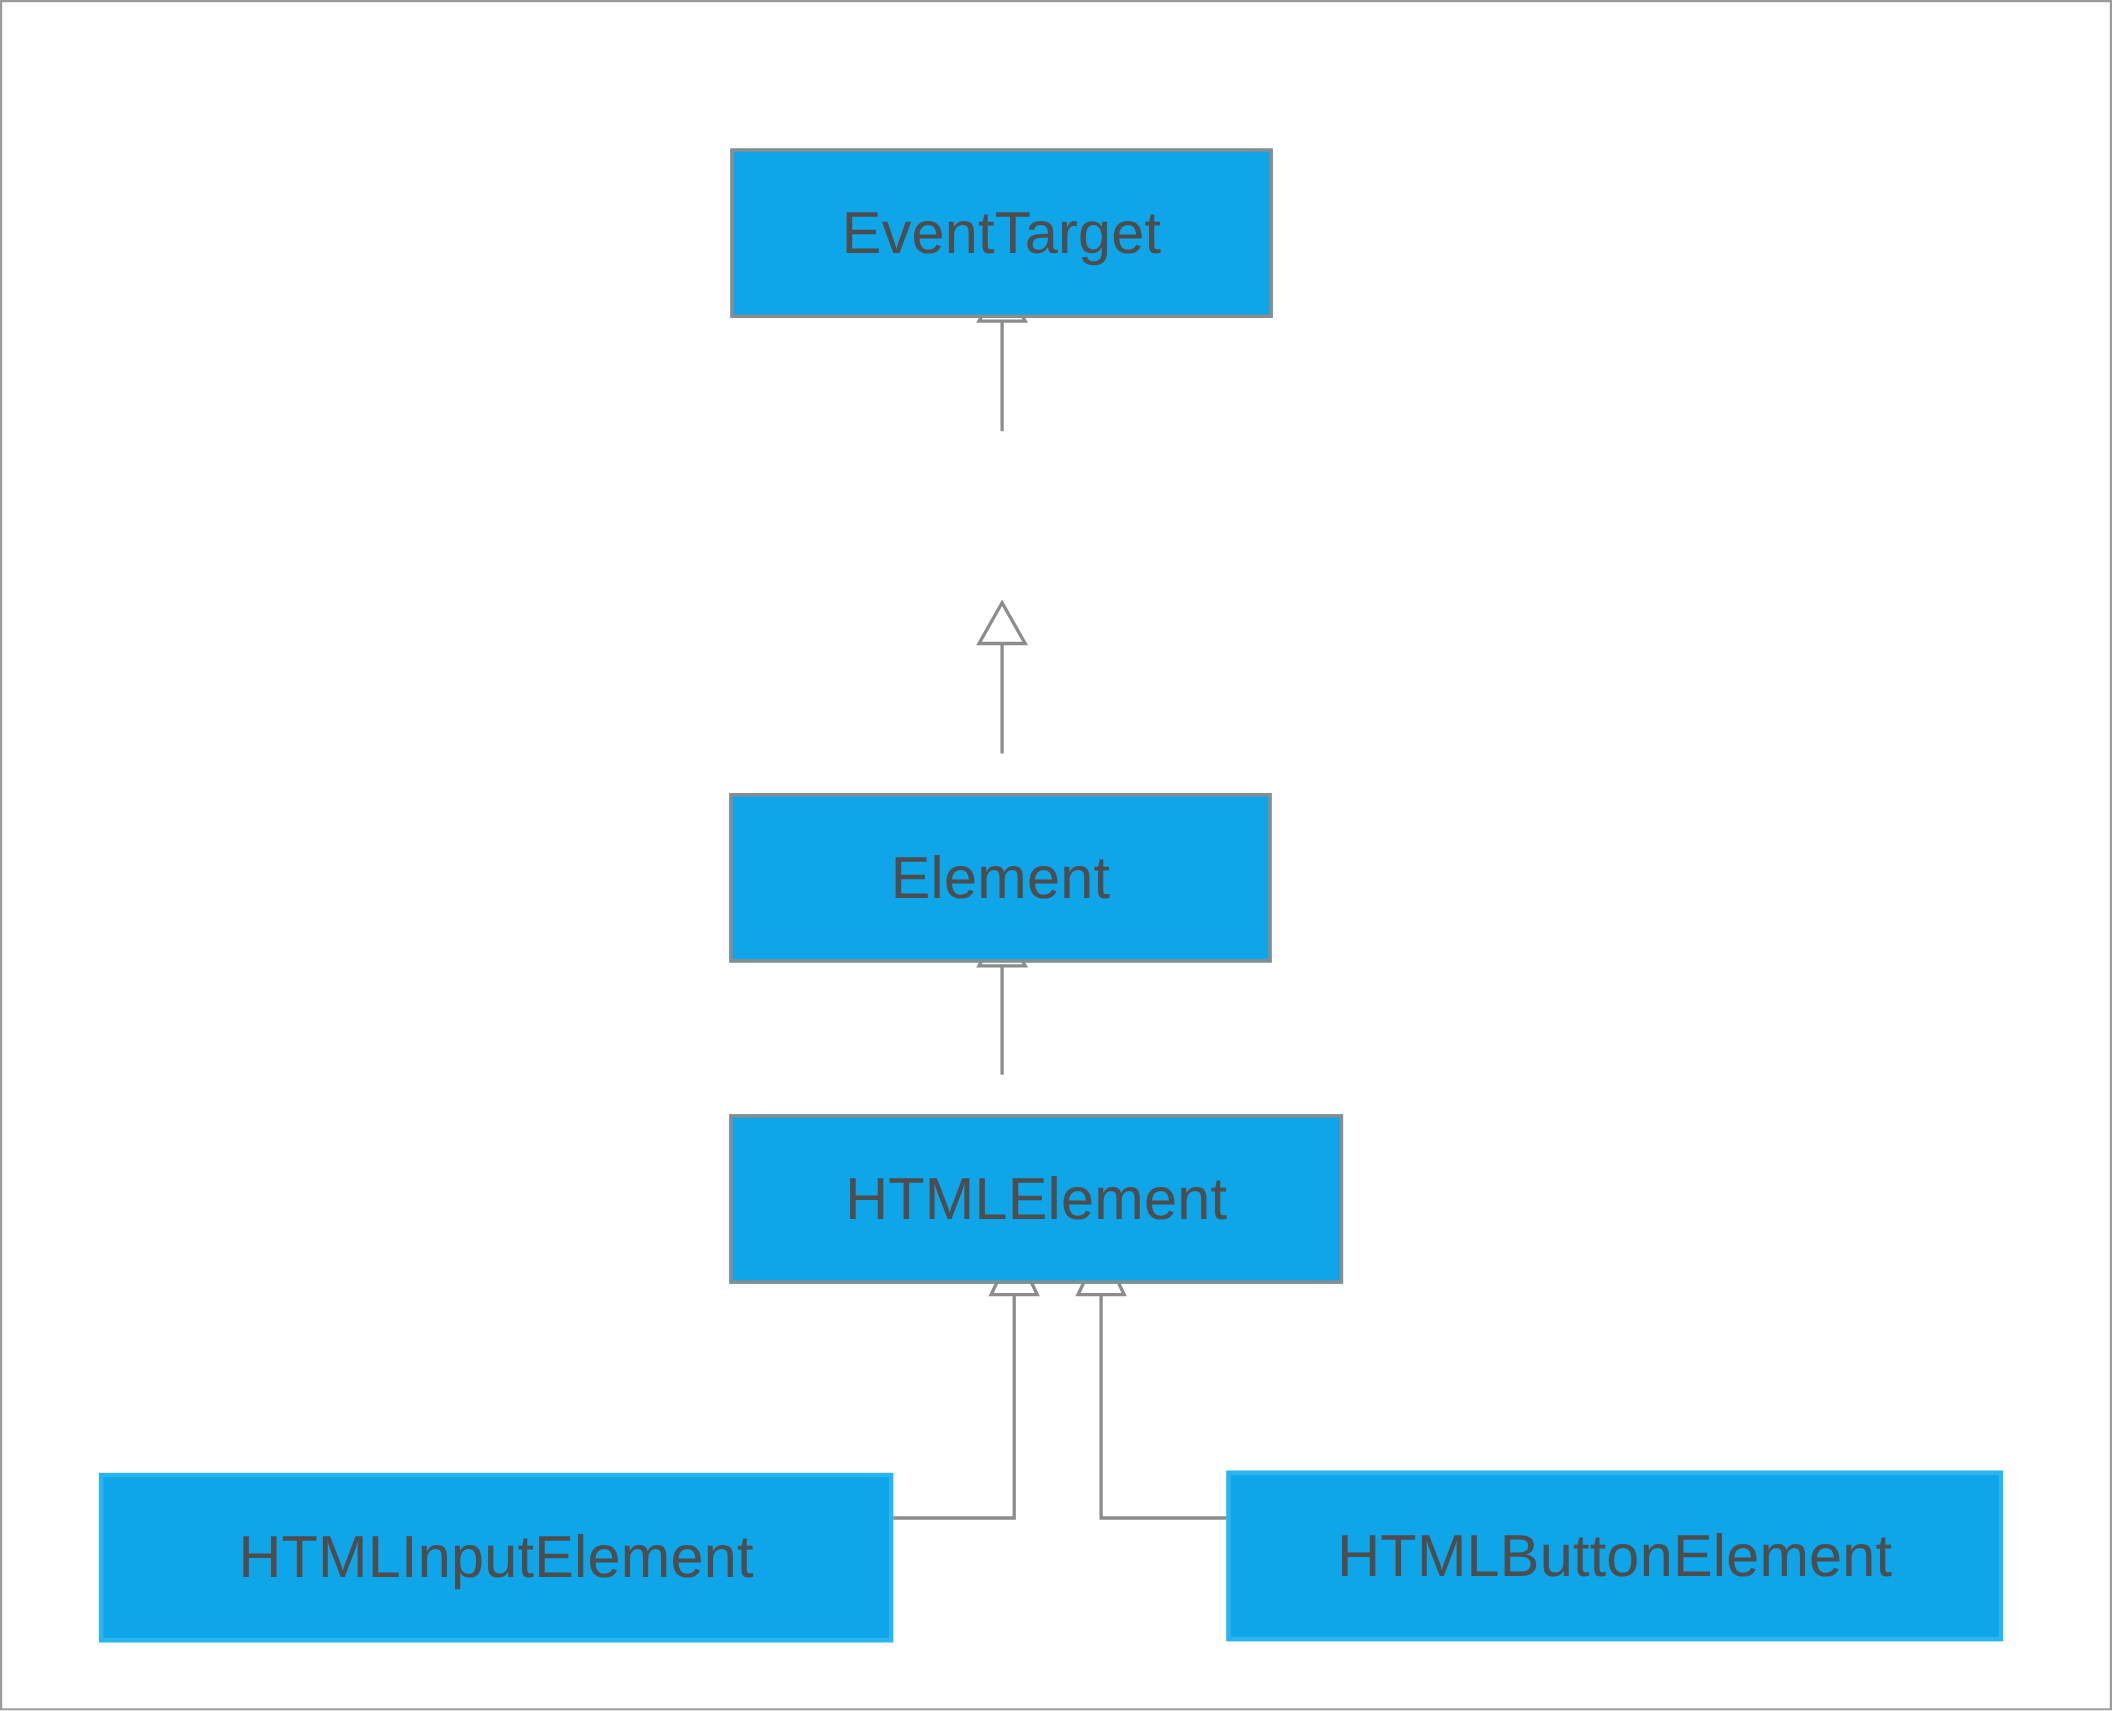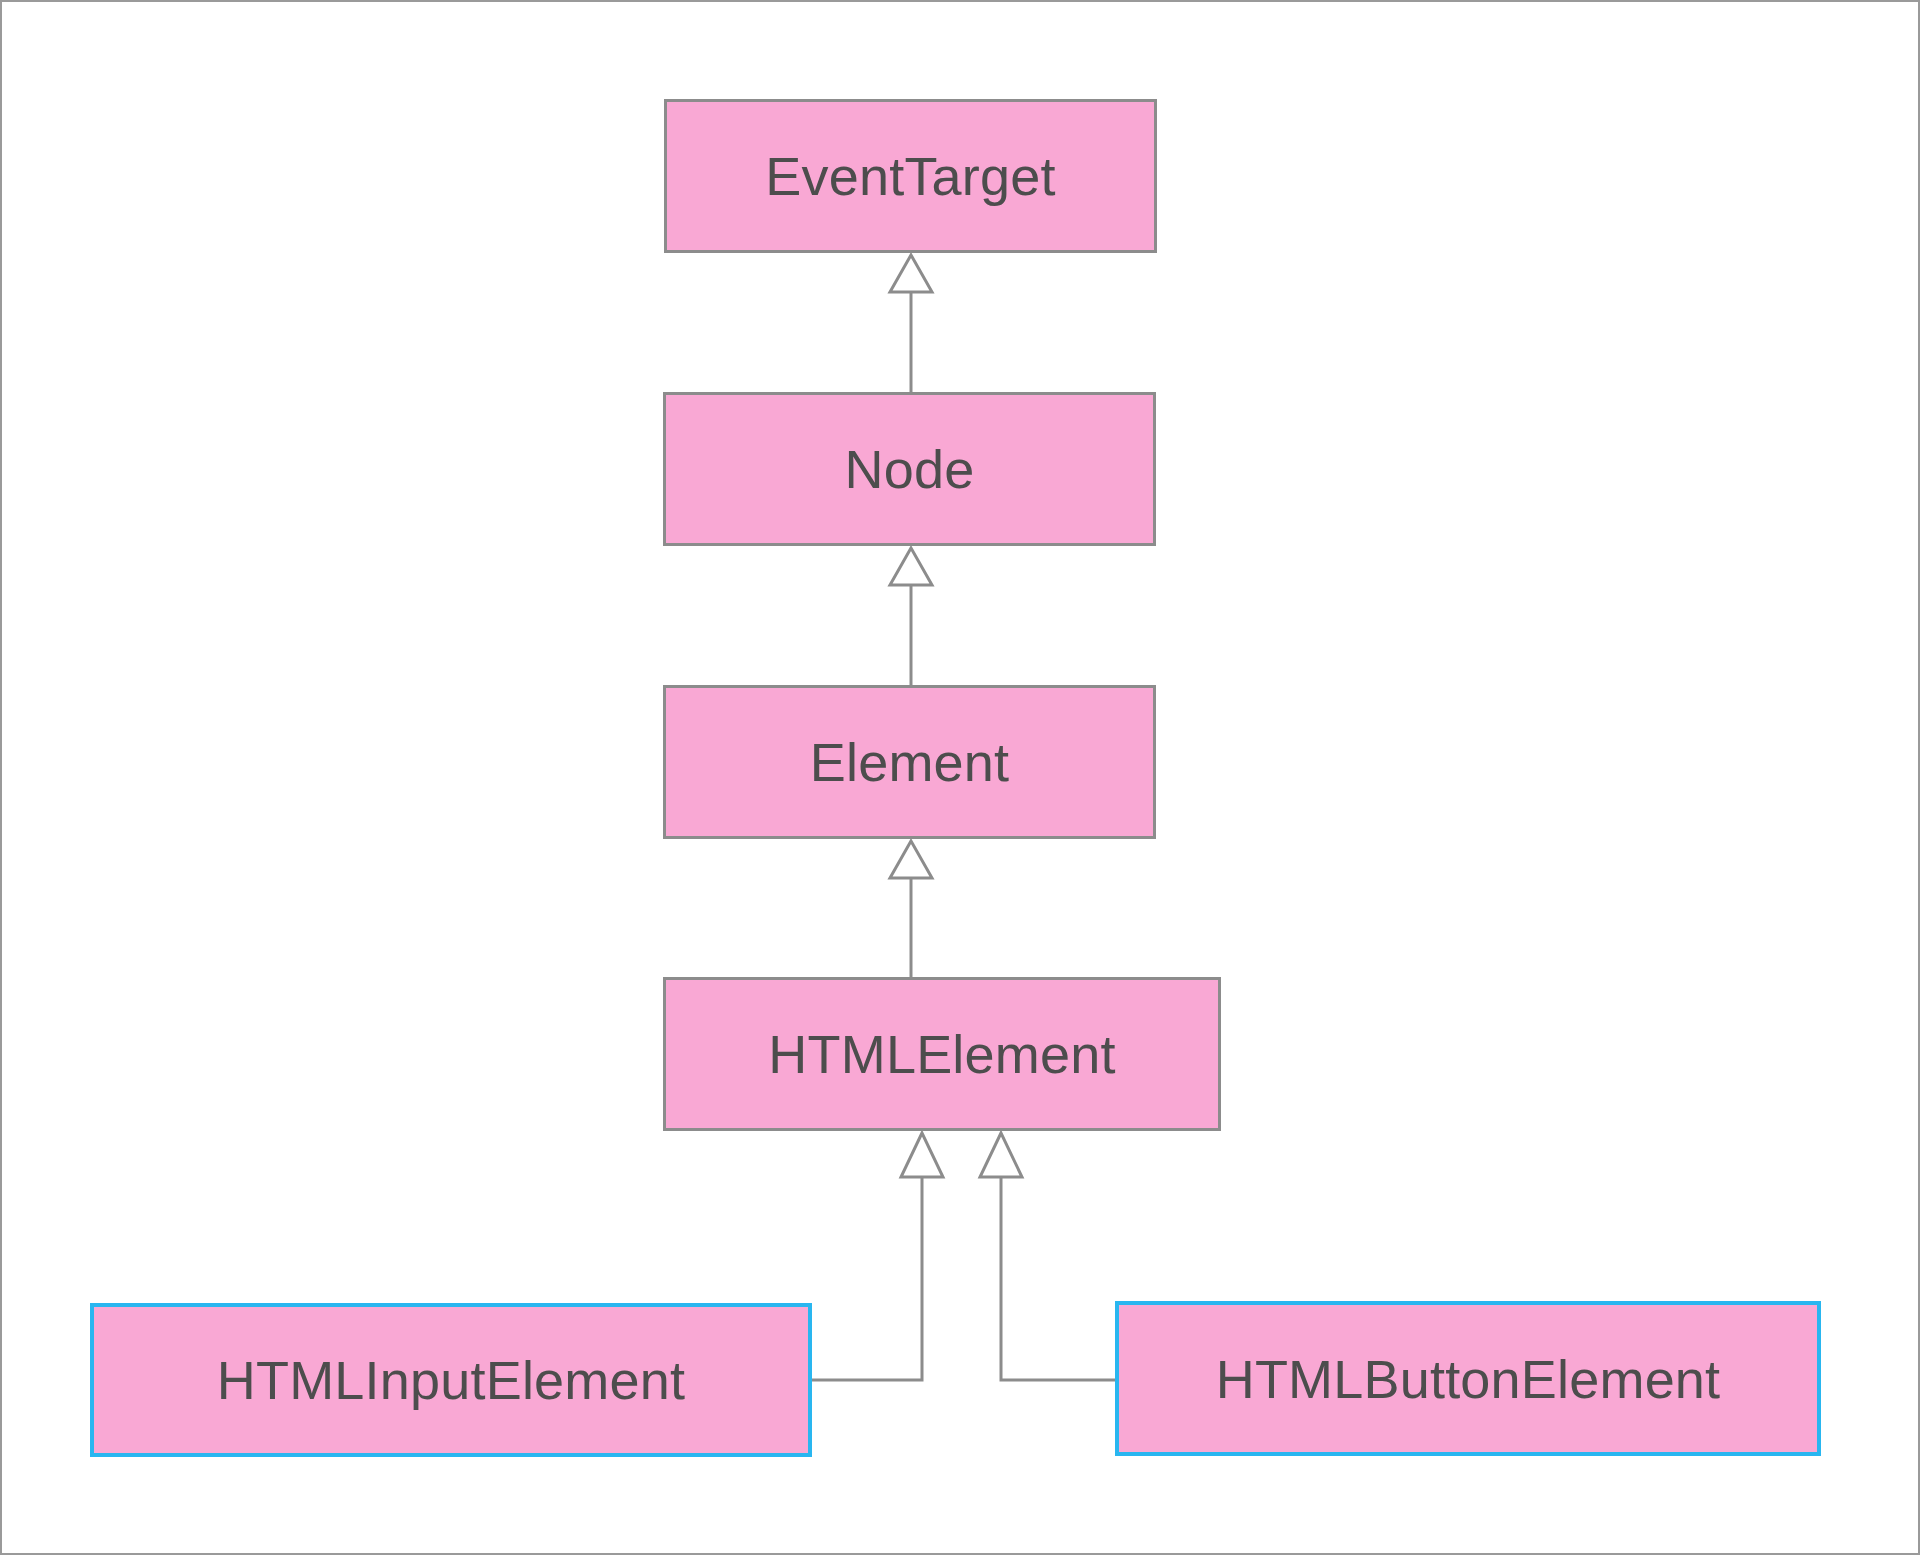--- a/index.html
+++ b/index.html
@@ -23,26 +23,27 @@
   #diagram-svg {
     position: absolute;
     left: 0;
     top: 0;
     width: 1920px;
     height: 1555px;
   }
   .uml-box {
     position: absolute;
     box-sizing: border-box;
-    background: #f9a8d4;
+    background: #0ea5e9;
     border: 3px solid #8c8c8c;
     display: flex;
     align-items: center;
     justify-content: center;
     z-index: 3;
+    margin-top: 36px;
   }
   .uml-box.highlighted {
     border: 4px solid #29b6f0;
     text-align: right;
   }
   .uml-label {
     font-size: 54px;
     line-height: 1;
     color: #4d4d4d;
     font-weight: 400;
@@ -90,23 +91,20 @@
     <g>
       <path d="M 1113 1378 L 999 1378 L 999 1173" fill="none" stroke="#8c8c8c" stroke-width="3"></path>
       <polygon points="999,1131 978,1175 1020,1175" fill="#ffffff" stroke="#8c8c8c" stroke-width="3"></polygon>
     </g>
   </svg>
 
   <div class="uml-box" id="box-eventtarget">
     <span class="uml-label">EventTarget</span>
   </div>
 
-  <div class="uml-box" id="box-node">
-    <span class="uml-label">Node</span>
-  </div>
 
   <div class="uml-box" id="box-element">
     <span class="uml-label">Element</span>
   </div>
 
   <div class="uml-box" id="box-htmlelement">
     <span class="uml-label">HTMLElement</span>
   </div>
 
   <div class="uml-box highlighted" id="box-htmlinput">

